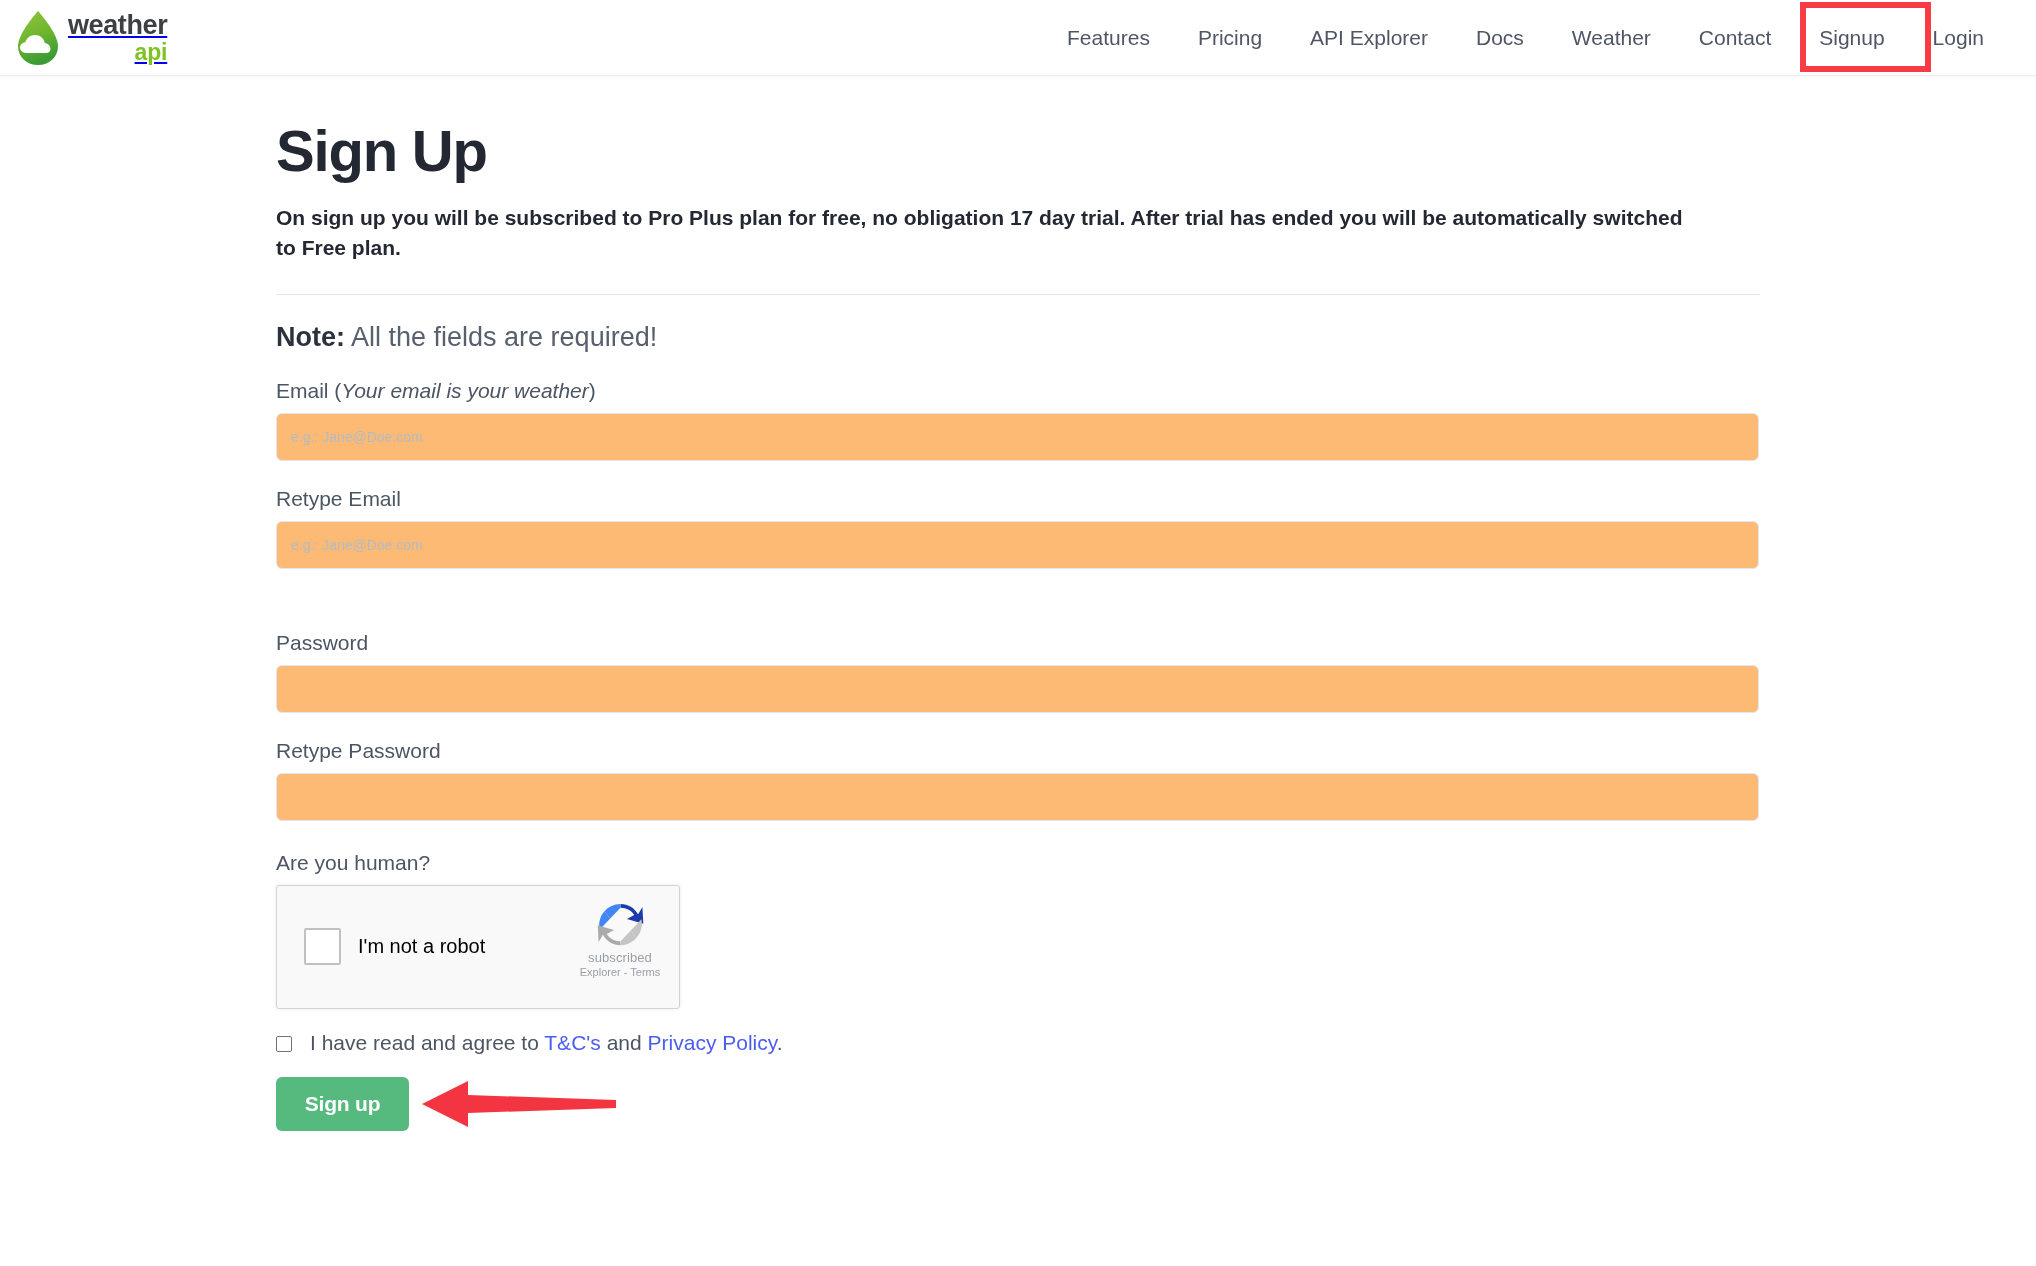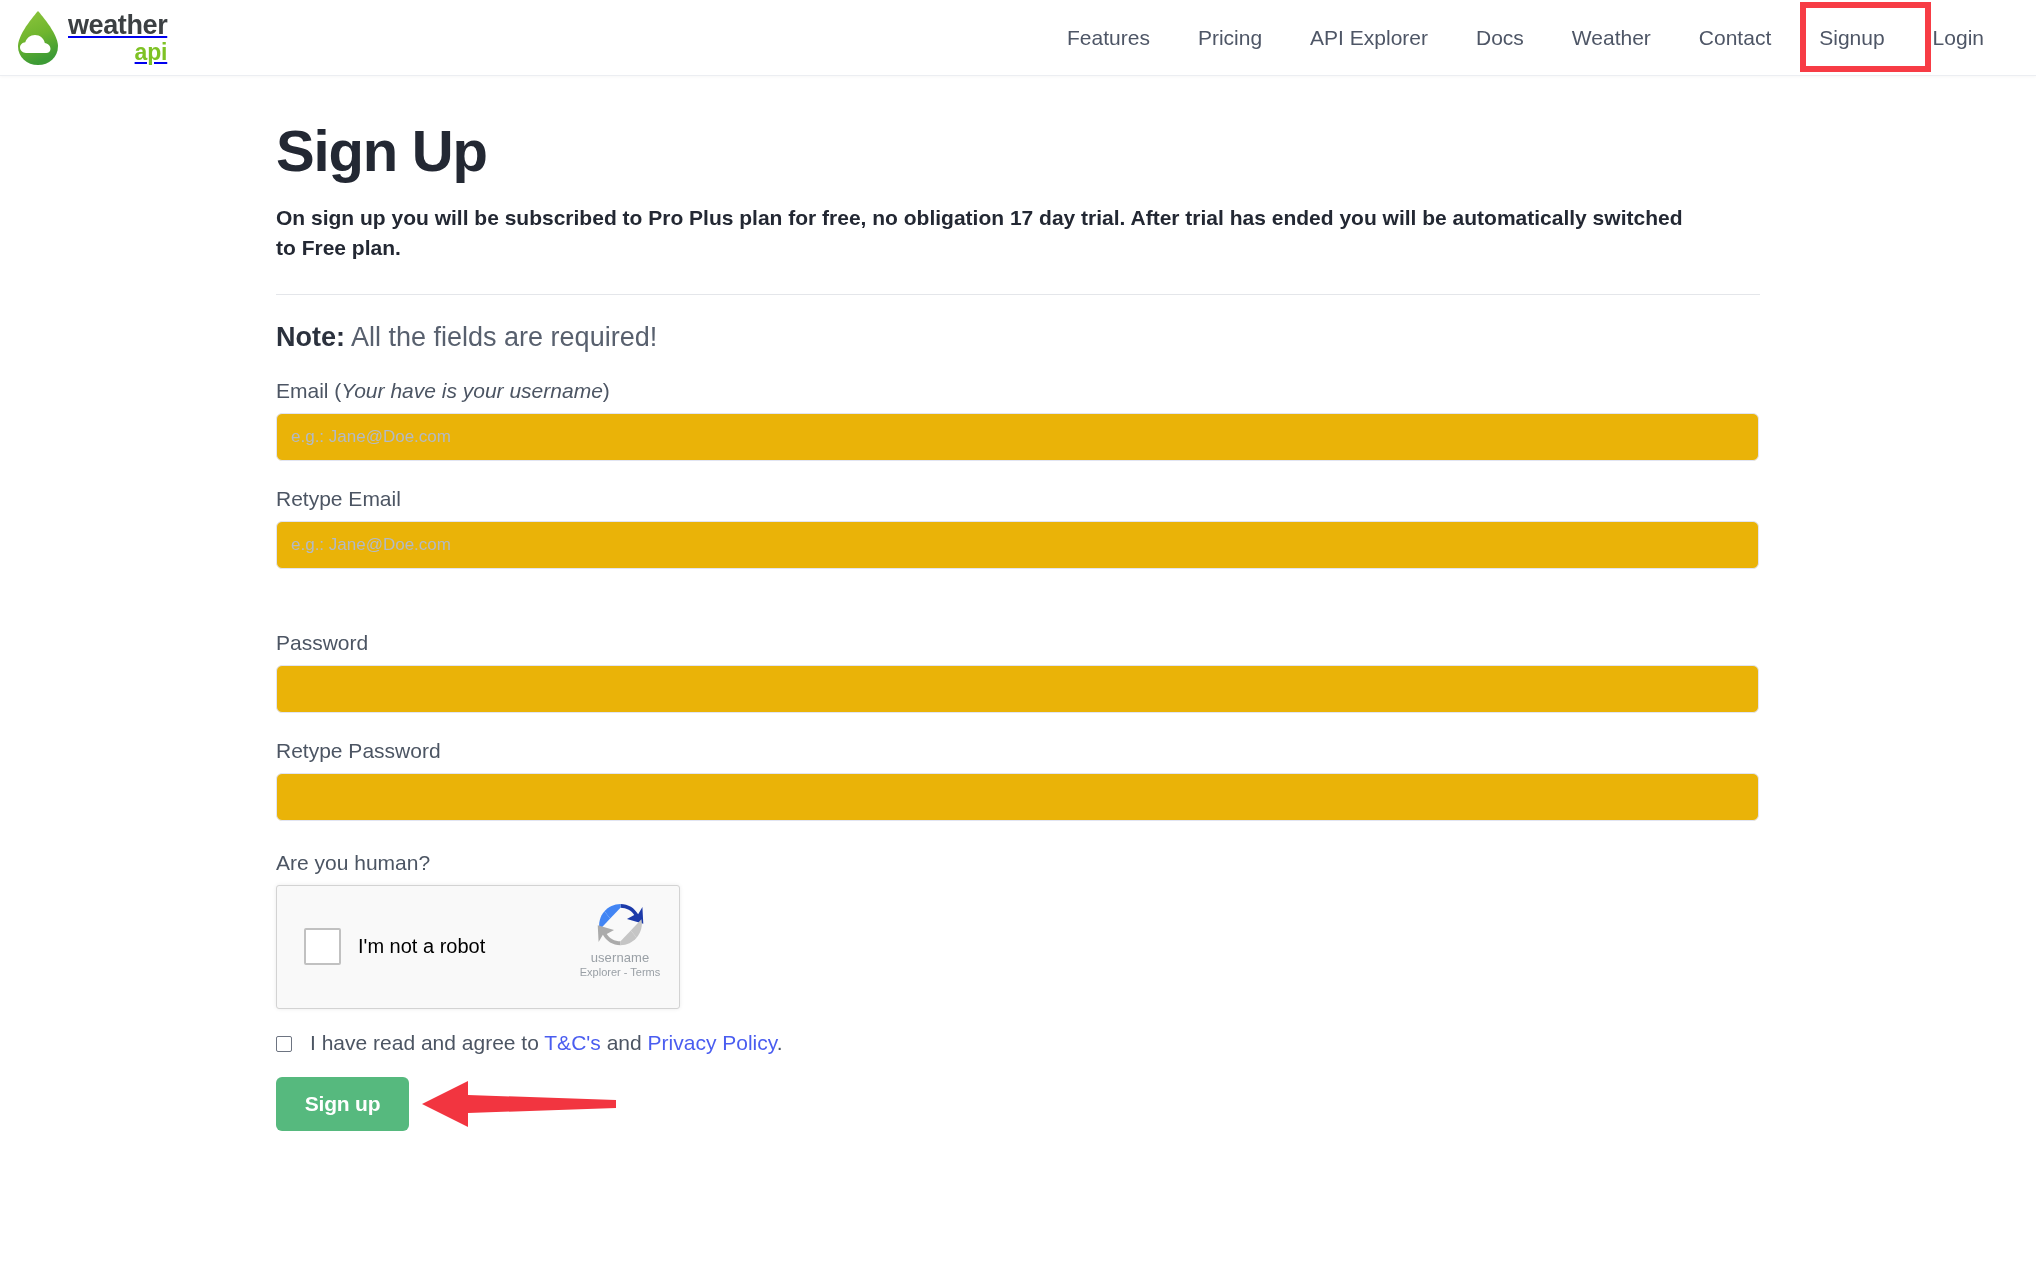--- a/index.html
+++ b/index.html
@@ -131,23 +131,23 @@
     display: block;
     margin-bottom: 10px;
   }
   .field-label em { font-style: italic; }
   .text-input {
     display: block;
     width: 1483px;
     height: 48px;
     border: 1px solid #e2e5f2;
     border-radius: 6px;
-    background: #eab308;
+    background: #fdba74;
     padding: 0 14px;
-    font-size: 17px;
+    font-size: 14px;
     color: #4c5563;
     font-family: "Liberation Sans", sans-serif;
     outline: none;
   }
   .text-input::placeholder { color: #b3bac6; }
   .field-group.spaced-after { margin-bottom: 62px; }
 
   
   .captcha-label { margin-top: 30px; }
   .recaptcha-box {
@@ -283,21 +283,21 @@
     <p class="page-subtitle">On sign up you will be subscribed to Pro Plus plan for free, no obligation 17 day trial. After trial has ended you will be automatically switched to Free plan.</p>
 
     <hr class="divider">
 
     <p class="note-line">
       <span class="note-strong">Note:</span><span> All the fields are required!</span>
     </p>
 
     <div class="field-group">
       <label class="field-label">
-        <span>Email (</span><em>Your have is your username</em><span>)</span>
+        <span>Email (</span><em>Your email is your weather</em><span>)</span>
       </label>
       <input class="text-input" type="text" placeholder="e.g.: Jane@Doe.com" style="">
     </div>
 
     <div class="field-group spaced-after">
       <label class="field-label">Retype Email</label>
       <input class="text-input" type="text" placeholder="e.g.: Jane@Doe.com" style="">
     </div>
 
     <div class="field-group">
@@ -318,21 +318,21 @@
         <span class="rc-label">I'm not a robot</span>
         <div class="rc-brand">
           <svg class="rc-logo" viewBox="0 0 64 64">
             <path d="M32 8 C41 8 48.5 12.8 52.5 20.2 L57.5 11.5 L58.5 31 L39.5 25.5 L48 21 C45 15.8 39 12.5 32 12.5 Z" fill="#1c3aa9"></path>
             <path d="M32 8 C24.5 8 17.8 11.3 13.3 16.6 L20 25 L32 12.5 Z" fill="#4285f4"></path>
             <path d="M13.3 16.6 C8.2 22.5 6 30.4 7.7 38 L20 25 Z" fill="#4285f4"></path>
             <path d="M32 56 C23 56 15.5 51.2 11.5 43.8 L6.5 52.5 L5.5 33 L24.5 38.5 L16 43 C19 48.2 25 51.5 32 51.5 Z" fill="#ababab"></path>
             <path d="M32 56 C39.5 56 46.2 52.7 50.7 47.4 L44 39 L32 51.5 Z" fill="#c5c5c5"></path>
             <path d="M50.7 47.4 C55.8 41.5 58 33.6 56.3 26 L44 39 Z" fill="#c5c5c5"></path>
           </svg>
-          <div class="rc-name">username</div>
+          <div class="rc-name">subscribed</div>
           <div class="rc-legal">Explorer - Terms</div>
         </div>
       </div>
     </div>
 
     <div class="agree-row">
       <input class="agree-checkbox" type="checkbox" style="">
       <span class="agree-text"><span>I have read and agree to </span><a class="agree-link" href="#">T&amp;C's</a><span> and </span><a class="agree-link" href="#">Privacy Policy</a><span>.</span></span>
     </div>
 

